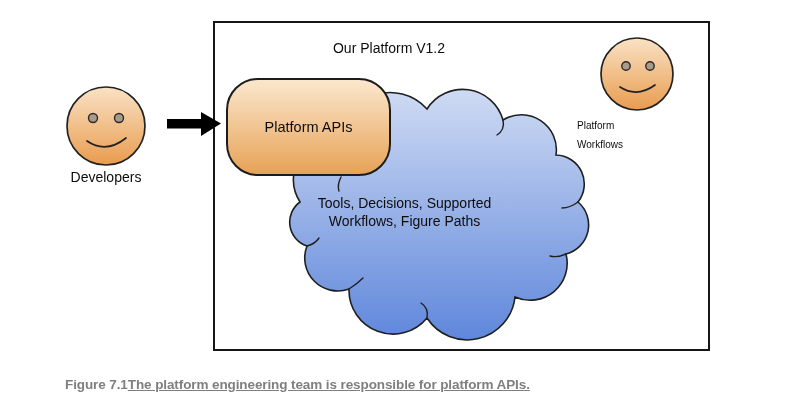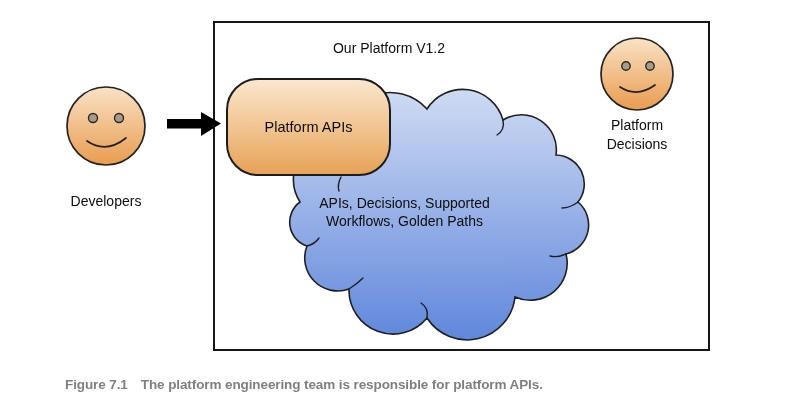--- a/index.html
+++ b/index.html
@@ -23,32 +23,32 @@
     display:flex;align-items:center;justify-content:center;z-index:3;
   }
   .api-box span{font-size:14.5px;color:#0d0d0d;}
   .cloud-text{
     position:absolute;left:282px;top:194px;width:245px;text-align:center;
     font-size:14px;line-height:18px;color:#0d0d0d;z-index:4;
   }
   .cloud-text span{display:block;}
   .dev-label{
     position:absolute;left:46px;top:169px;width:120px;text-align:center;
-    font-size:14px;color:#0d0d0d;z-index:4;margin-top:24px;
+    font-size:14px;color:#0d0d0d;z-index:4;
   }
   .eng-label{
-    position:absolute;left:577px;top:116px;width:120px;text-align:center;
-    font-size:14px;line-height:19px;color:#0d0d0d;z-index:4;
+    position:absolute;left:577px;top:116px;width:120px;
+    font-size:10px;line-height:19px;color:#0d0d0d;z-index:4;
   }
   .eng-label span{display:block;}
   .caption{
     position:absolute;left:65px;top:377px;width:700px;
     font-size:13.5px;font-weight:700;color:#7f7f7f;letter-spacing:-0.1px;z-index:4;
   }
-  .caption .cap-text{margin-left:13px;}
+  .caption .cap-text{text-decoration:underline;}
 </style>
 </head>
 <body>
 
 <div class="screen">
 
   <div class="outer-box"></div>
 
   <svg class="canvas" viewBox="0 0 789 411" xmlns="http://www.w3.org/2000/svg">
     <defs>
@@ -106,28 +106,28 @@
     <polygon points="167,119 201,119 201,112 221,123.5 201,136 201,128.5 167,128.5" fill="#000000"></polygon>
   </svg>
 
   <div class="title">Our Platform V1.2</div>
 
   <div class="api-box">
     <span>Platform APIs</span>
   </div>
 
   <div class="cloud-text">
-    <span>APIs, Decisions, Supported</span>
-    <span>Workflows, Golden Paths</span>
+    <span>Tools, Decisions, Supported</span>
+    <span>Workflows, Figure Paths</span>
   </div>
 
   <div class="dev-label">Developers</div>
 
   <div class="eng-label">
     <span>Platform</span>
-    <span>Decisions</span>
+    <span>Workflows</span>
   </div>
 
   <div class="caption">
     <span class="cap-label">Figure 7.1</span><span class="cap-text">The platform engineering team is responsible for platform APIs.</span>
   </div>
 
 </div>
 
 </body></html>

